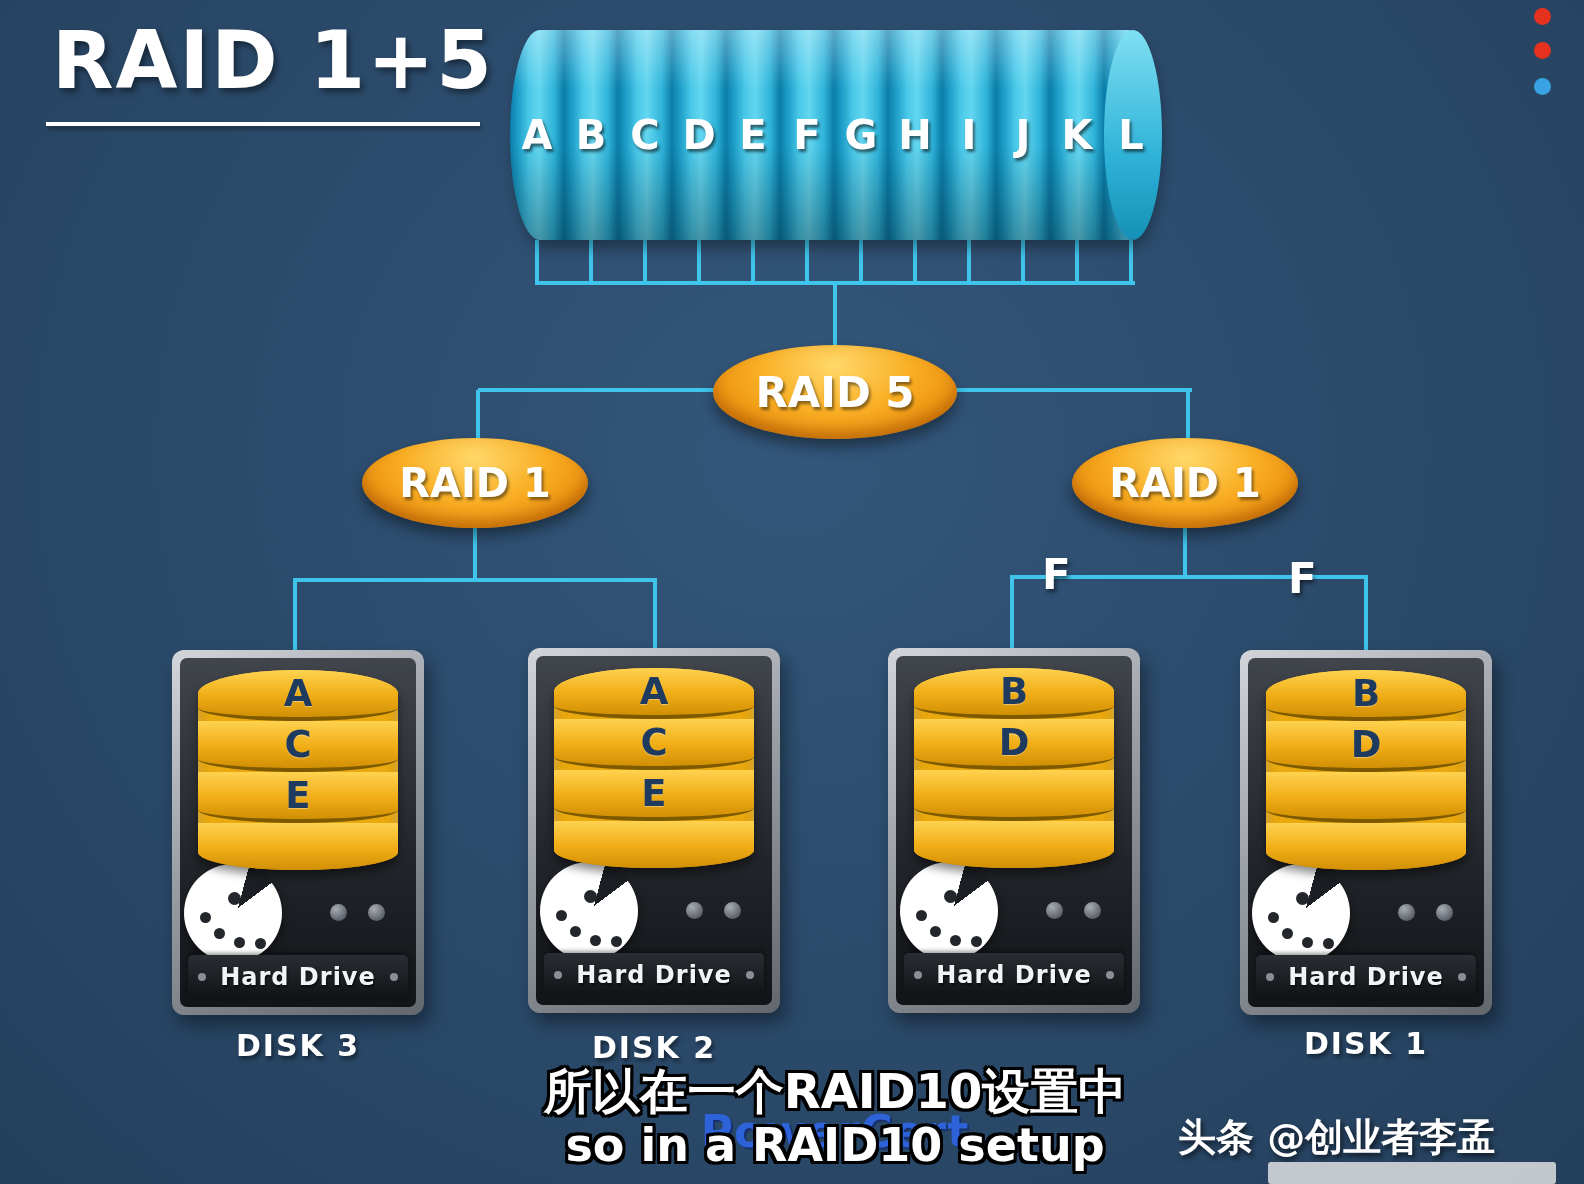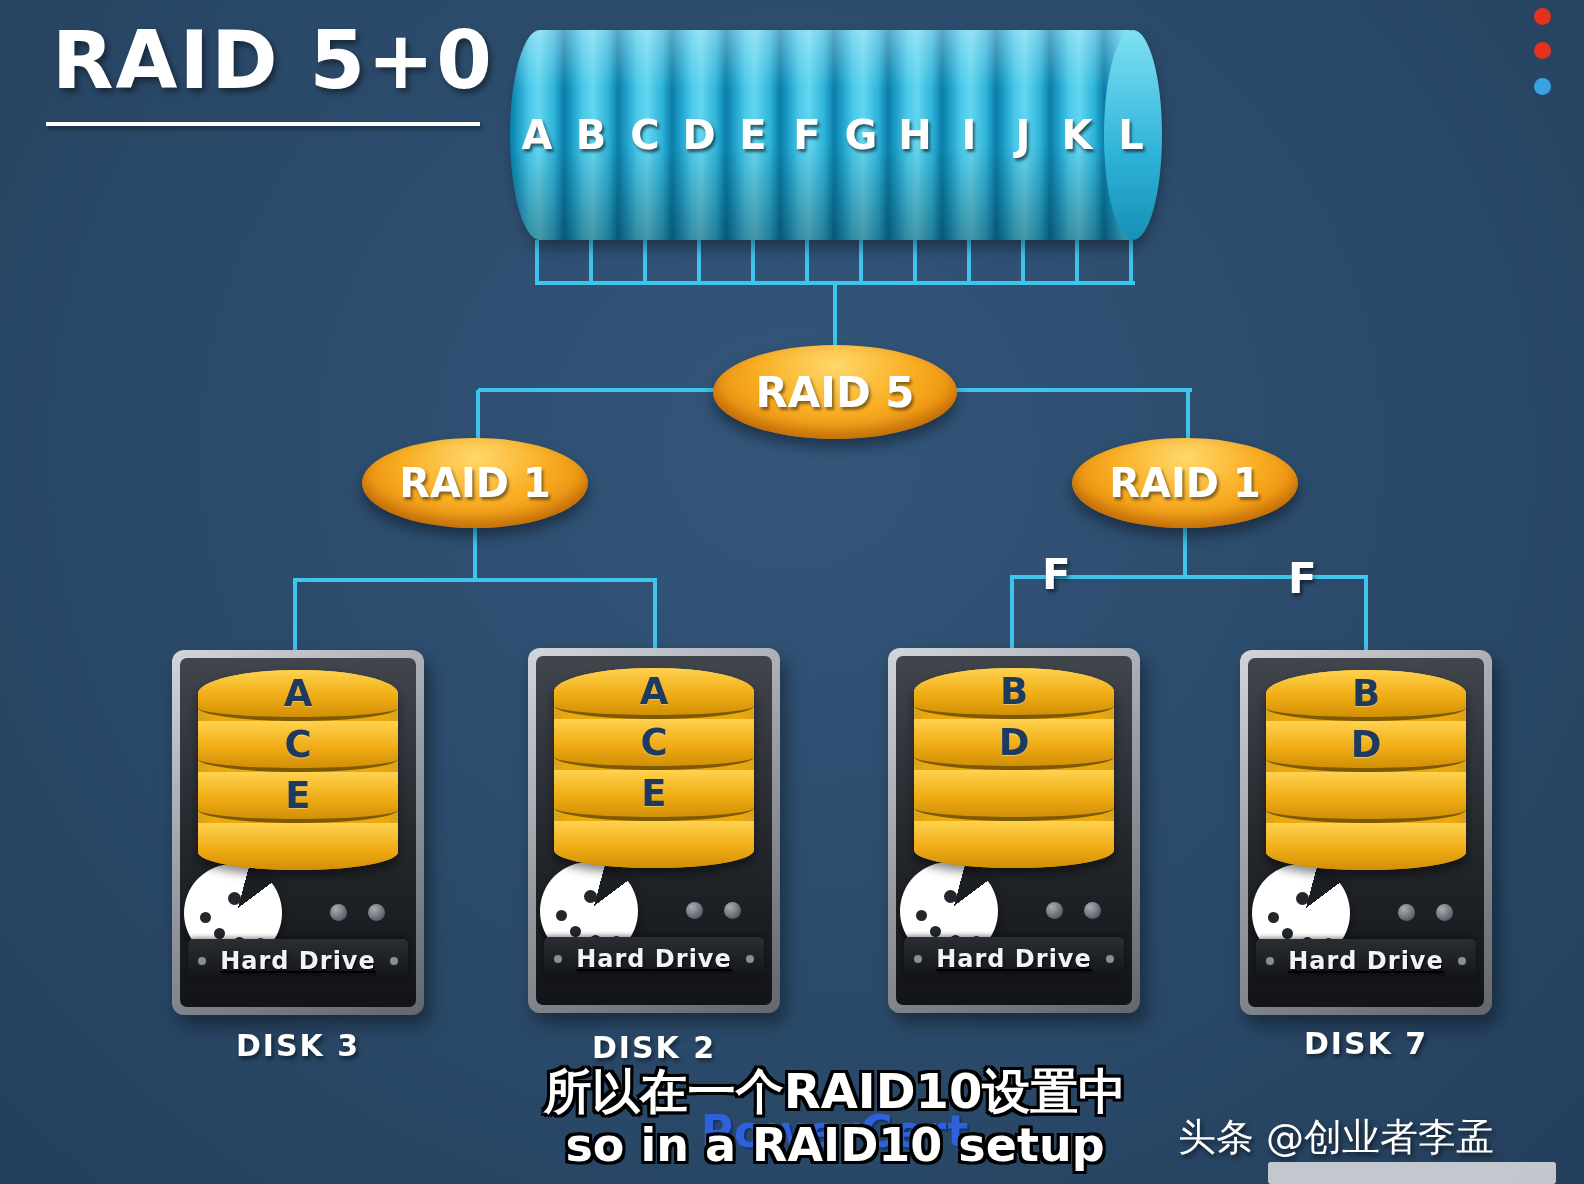--- a/index.html
+++ b/index.html
@@ -120,25 +120,24 @@
   .hole-3{left:50px; top:73px;}
   .hole-4{left:71px; top:74px;}
   .hole-5{left:44px; top:28px; width:13px; height:13px;}
   .led{
     position:absolute; width:17px; height:17px; border-radius:50%; z-index:3;
     background:radial-gradient(circle at 35% 30%, #a8acb3, #5e626a 70%);
   }
   .led-1{left:150px; top:246px;}
   .led-2{left:188px; top:246px;}
   .drive-label-bar{
-    position:absolute; left:8px; right:8px; bottom:24px; height:44px; border-radius:5px; z-index:4;
+    position:absolute; left:8px; right:8px; bottom:8px; height:44px; border-radius:5px; z-index:4;
     background:linear-gradient(180deg,#2a2d33 0%, #101215 100%);
     display:flex; align-items:center; justify-content:center;
     box-shadow:0 -2px 4px rgba(0,0,0,.4);
-    text-decoration:underline;
   }
   .drive-label-bar span.text{
     color:#f2f3f5; font-weight:bold; font-size:24px; letter-spacing:1px;
     text-shadow:1px 2px 2px rgba(0,0,0,.6);
   }
   .screw{position:absolute; width:8px; height:8px; border-radius:50%; background:#8a8e95; top:18px;}
   .screw-l{left:10px;} .screw-r{right:10px;}
 
   .disk-name{
     position:absolute; width:252px; text-align:center; color:#fff; font-weight:bold; font-size:30px;
@@ -162,40 +161,40 @@
   .subtitle-en{
     position:absolute; left:60px; top:1118px; width:1550px; text-align:center;
     font-size:46px; z-index:10;
   }
   .watermark{
     position:absolute; left:60px; top:1106px; width:1550px; text-align:center;
     color:#2e62d9; font-weight:bold; font-size:44px; letter-spacing:1px; z-index:9;
     text-shadow:2px 2px 0 #16316e;
   }
   .credit{
-    position:absolute; left:1178px; top:1112px; color:#fff; font-weight:normal; font-size:38px;
+    position:absolute; left:1178px; top:1112px; color:#fff; font-weight:bold; font-size:38px;
     text-shadow:2px 3px 5px rgba(0,0,0,.65); z-index:11; white-space:nowrap;
   }
   .blur-bar{
     position:absolute; left:1268px; top:1162px; width:288px; height:22px; border-radius:3px;
     background:rgba(208,210,216,.92); z-index:11;
   }
 
   
   .corner-dot{position:absolute; left:1534px; width:17px; height:17px; border-radius:50%; z-index:6;}
   .corner-dot-1{top:8px; background:#e5321e;}
   .corner-dot-2{top:42px; background:#e5321e;}
   .corner-dot-3{top:78px; background:#38a3e3;}
 </style>
 </head>
 <body>
 
 <div class="canvas">
 
-  <div class="title">RAID 5+0</div>
+  <div class="title">RAID 1+5</div>
   <div class="title-underline"></div>
 
   <div class="cylinder">
     <div class="cylinder-shading"></div>
     <div class="cylinder-cap"></div>
   </div>
   <div class="cylinder-letters">
     <span>A</span>
     <span>B</span>
     <span>C</span>
@@ -365,21 +364,21 @@
       <div class="drive-label-bar">
         <span class="screw screw-l"></span>
         <span class="text">Hard Drive</span>
         <span class="screw screw-r"></span>
       </div>
     </div>
   </div>
 
   <div class="disk-name disk-name-1">DISK 3</div>
   <div class="disk-name disk-name-2">DISK 2</div>
-  <div class="disk-name disk-name-4">DISK 7</div>
+  <div class="disk-name disk-name-4">DISK 1</div>
 
   <div class="watermark">PowerCert</div>
   <div class="subtitle-cn outline-text">所以在一个RAID10设置中</div>
   <div class="subtitle-en outline-text">so in a RAID10 setup</div>
 
   <div class="credit">头条 @创业者李孟</div>
   <div class="blur-bar"></div>
 
   <span class="corner-dot corner-dot-1"></span>
   <span class="corner-dot corner-dot-2"></span>

